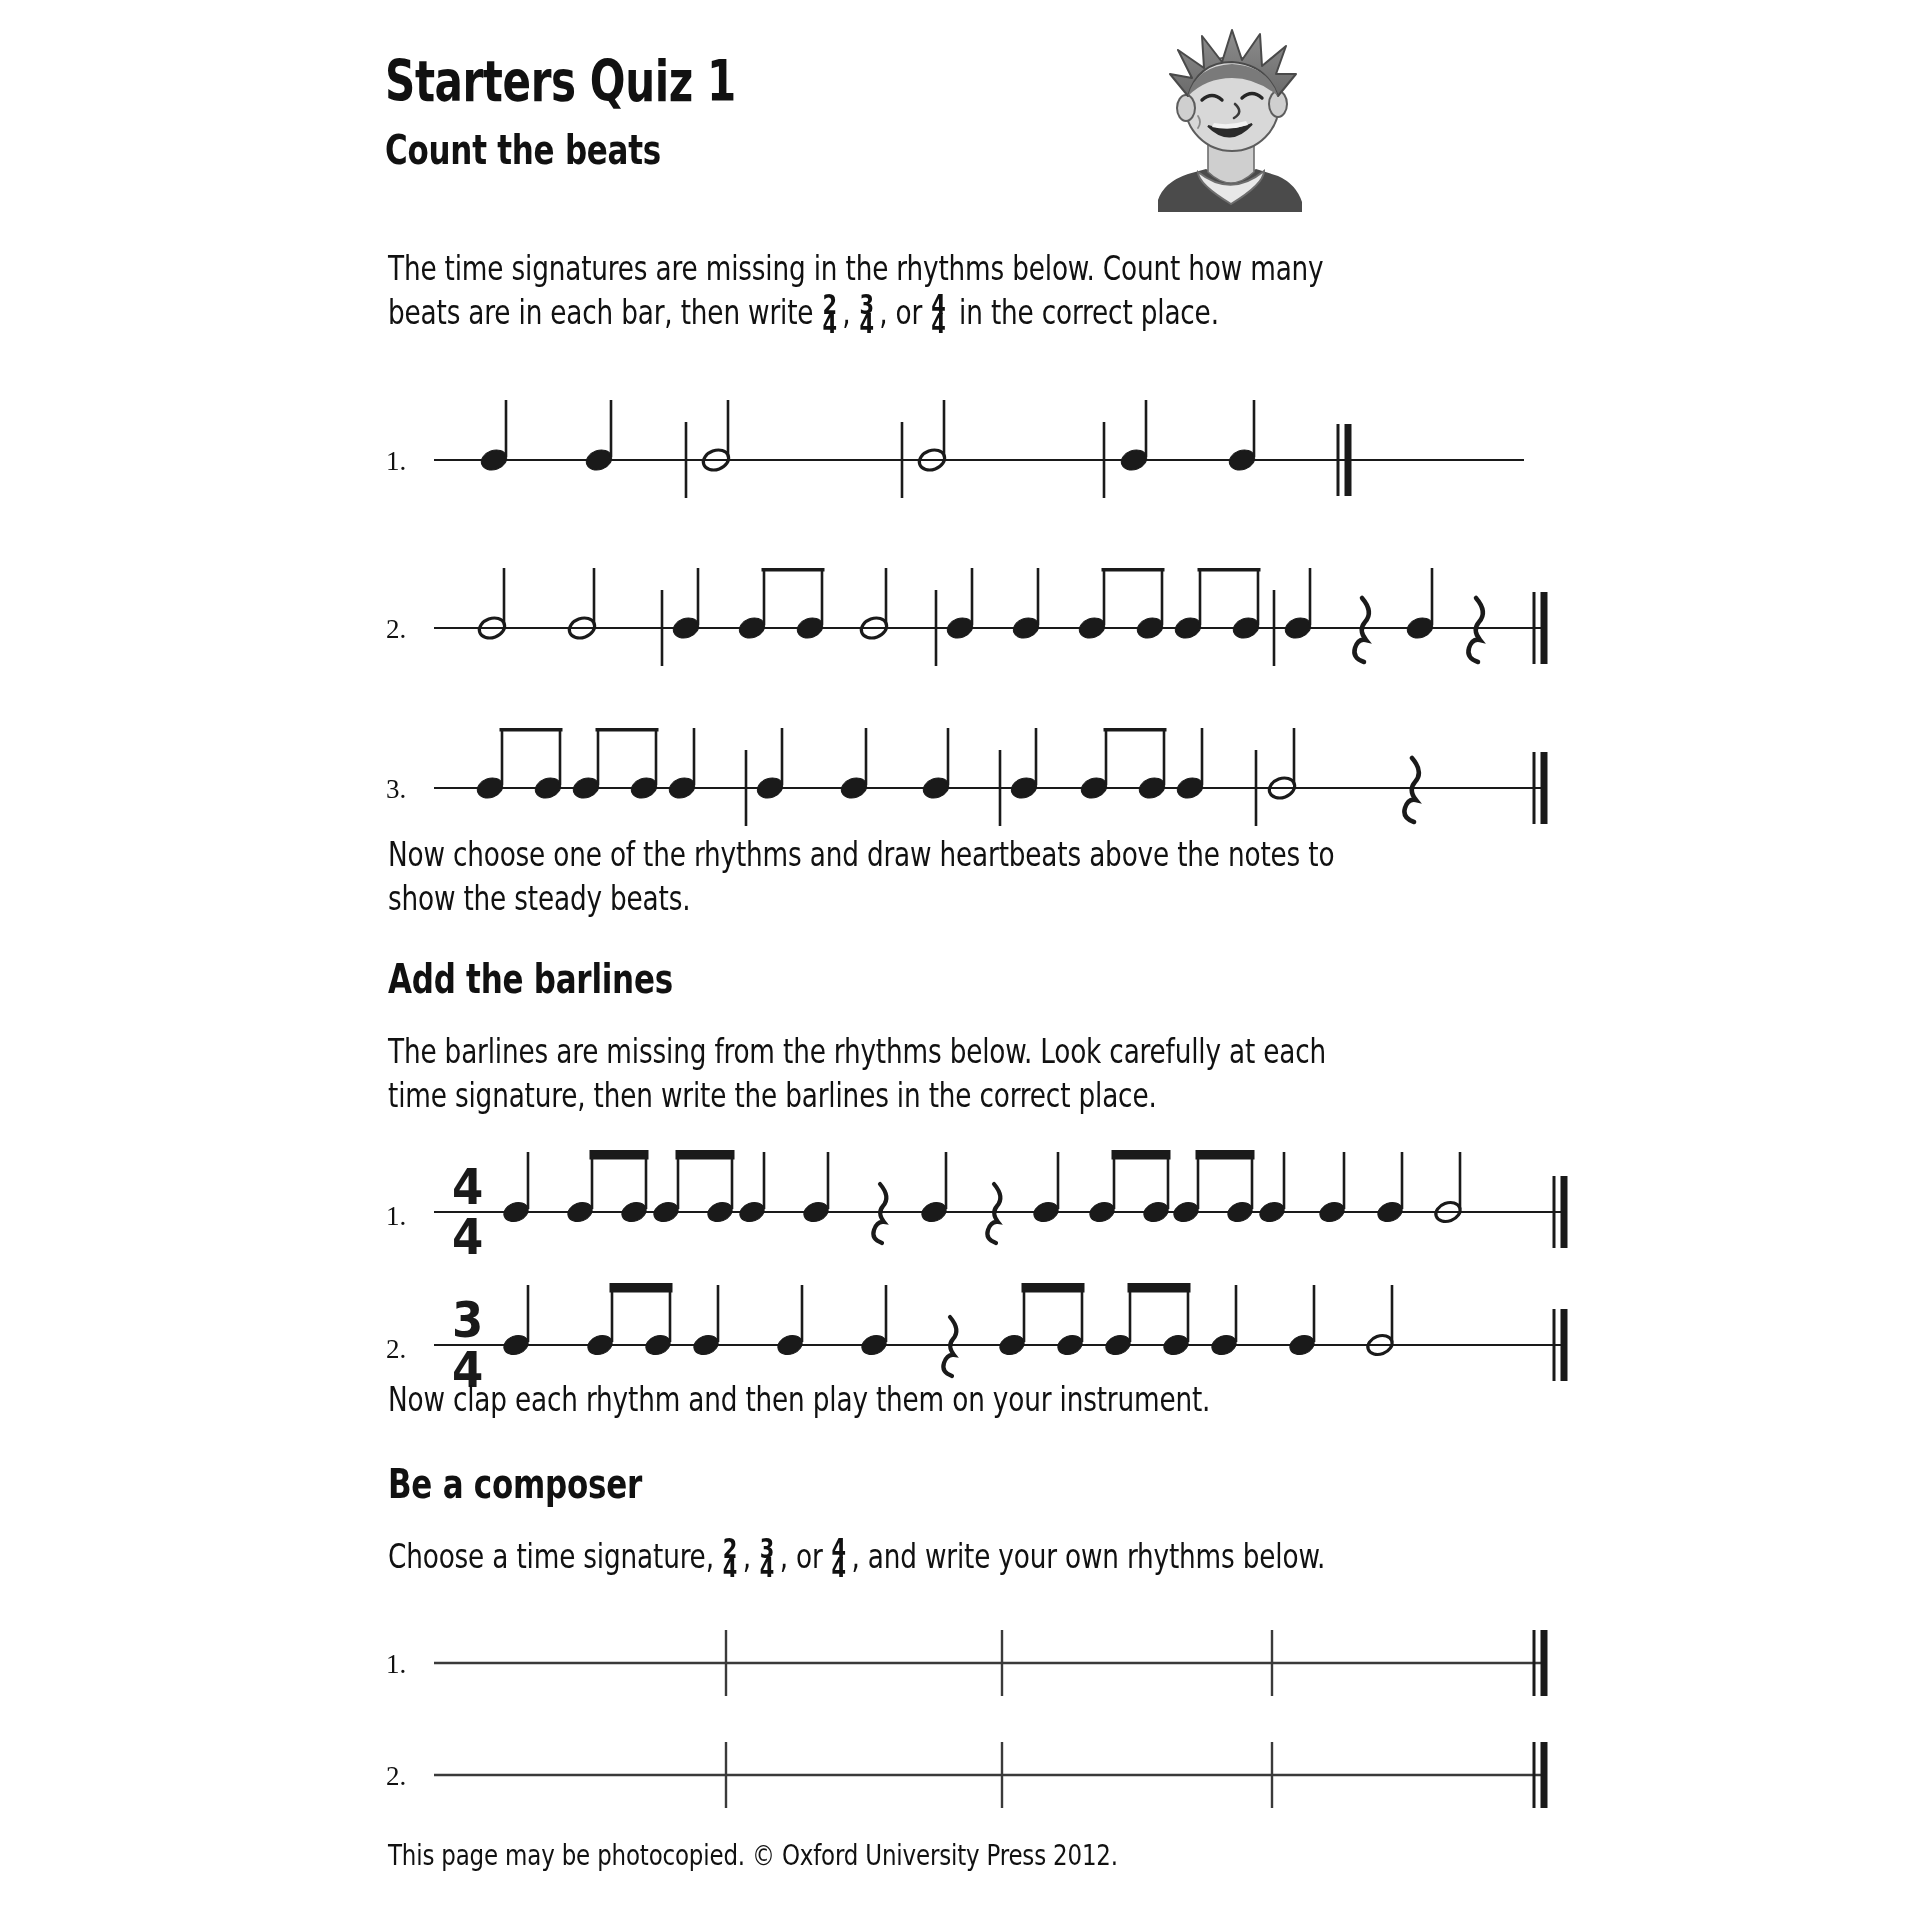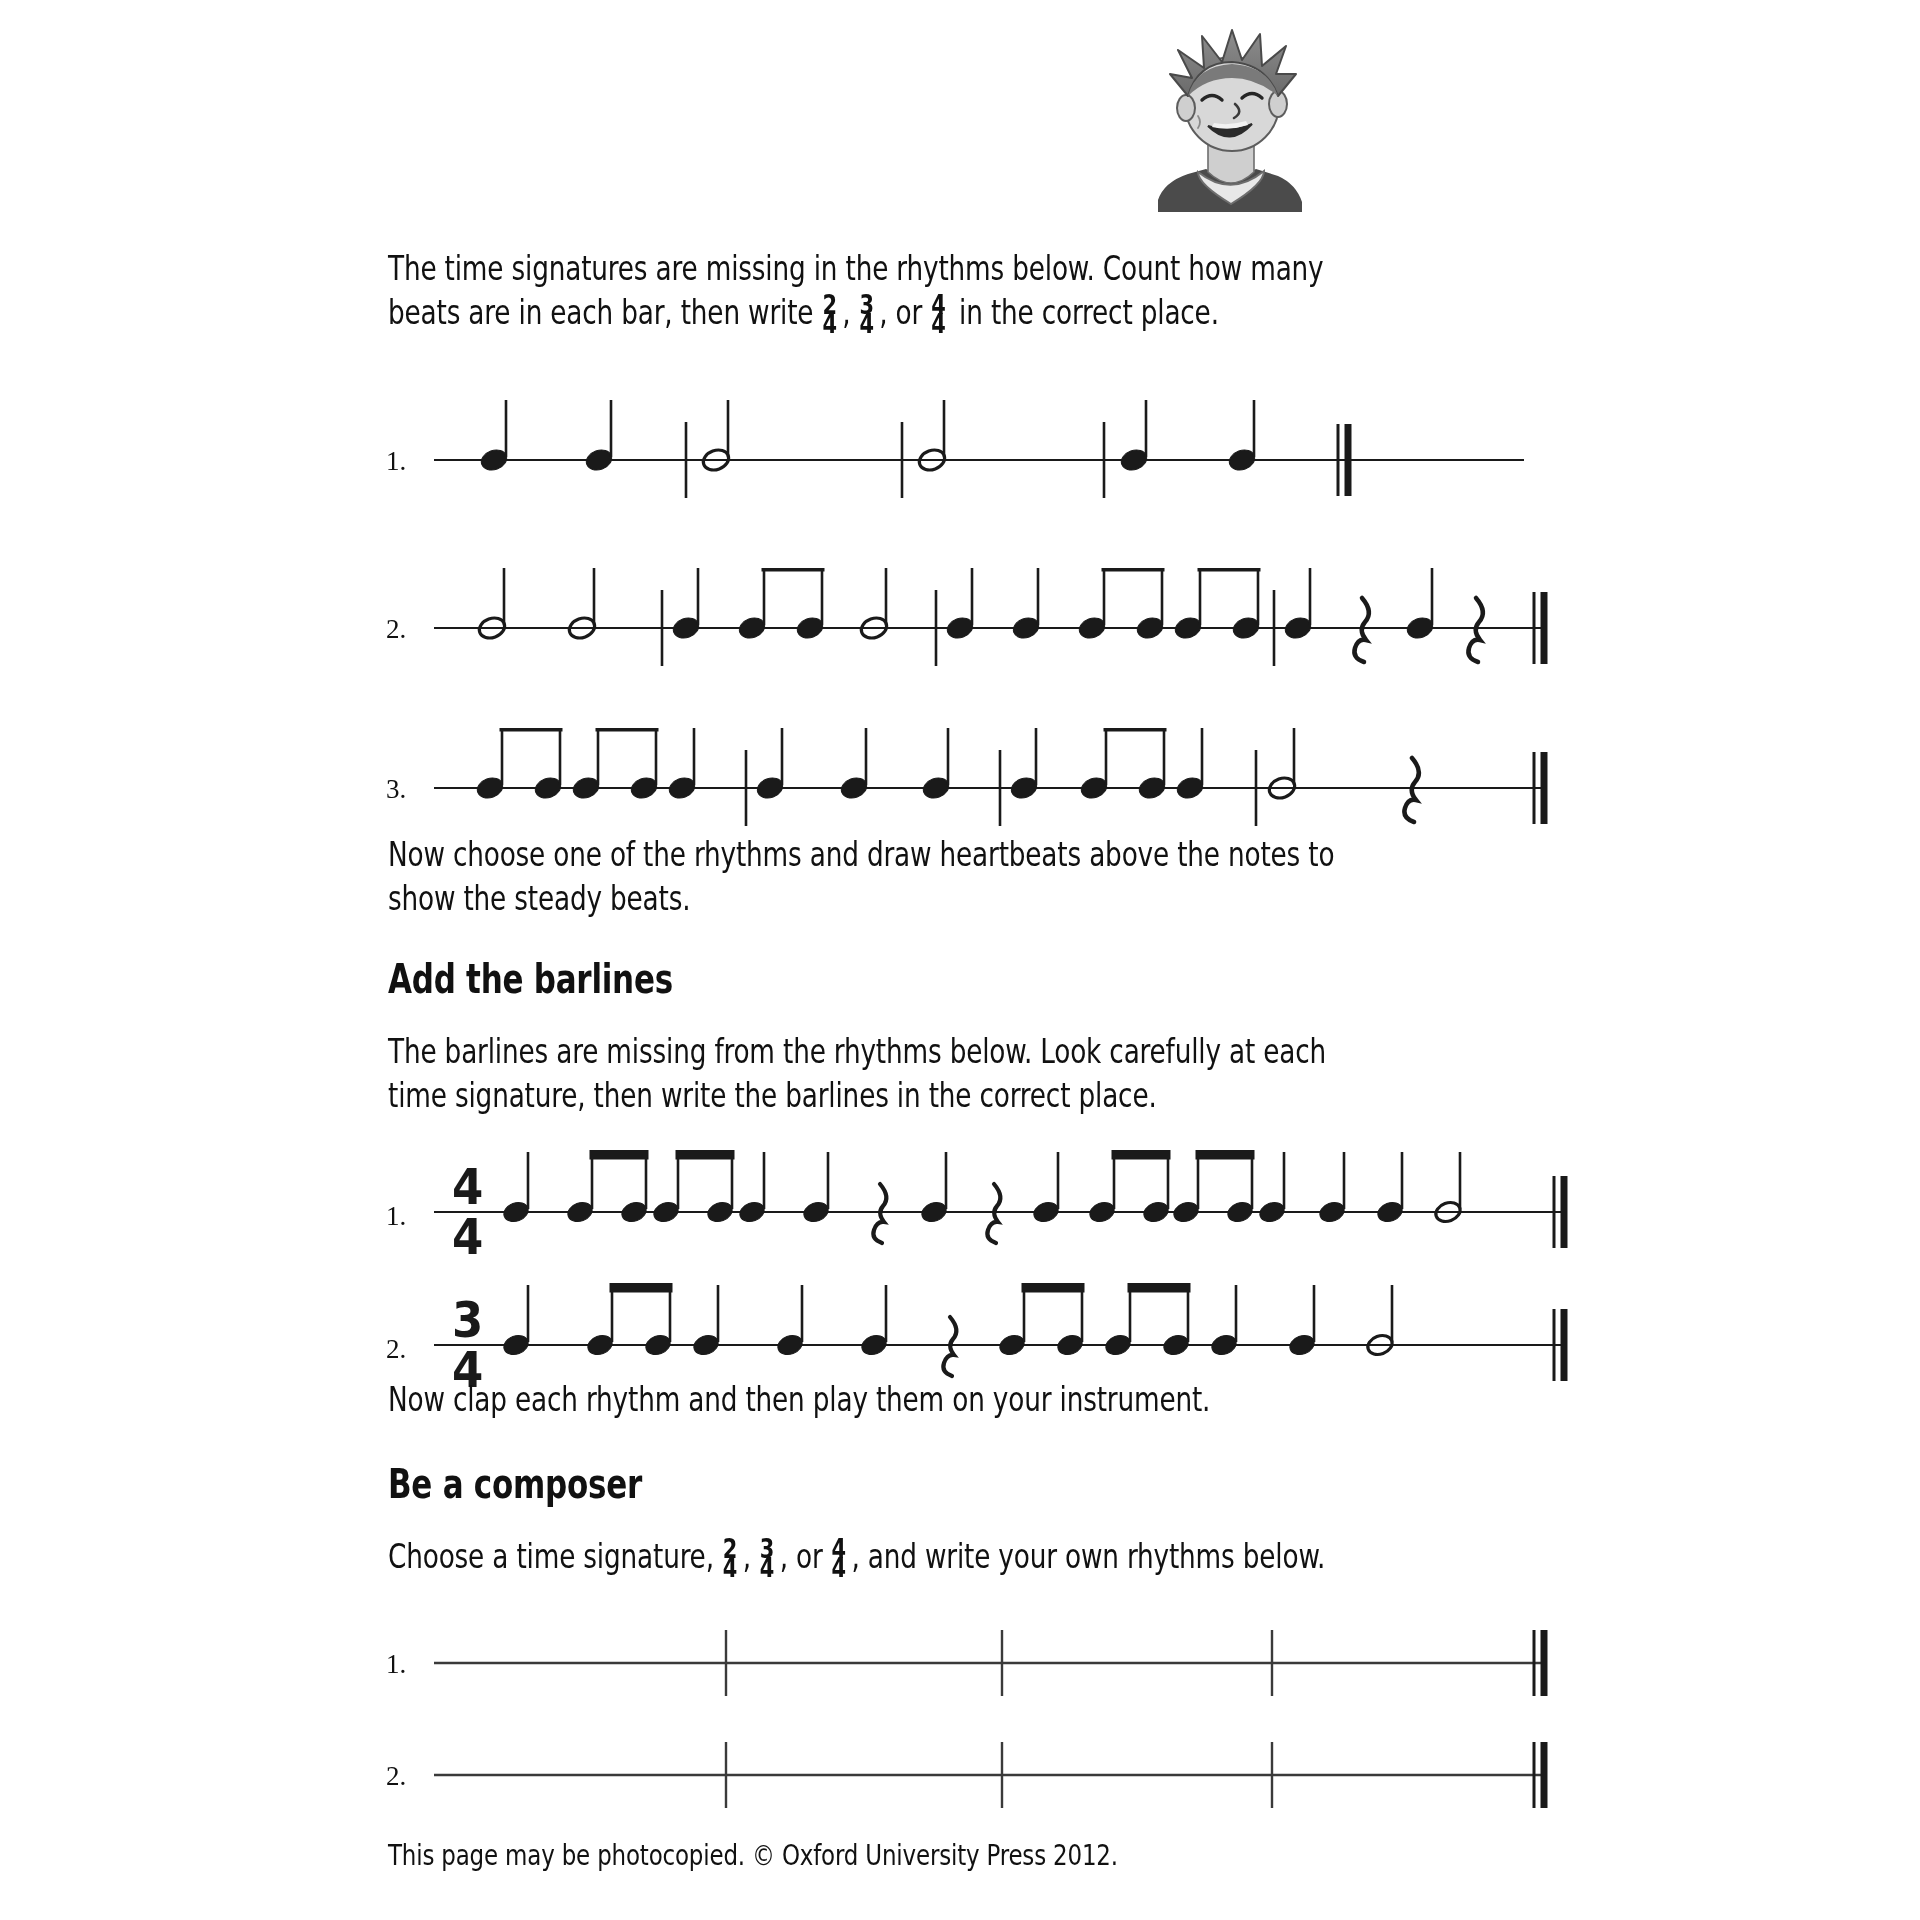--- a/index.html
+++ b/index.html
@@ -155,20 +155,24 @@
 
       <path d="M99 92 Q108 100 98 106" fill="none" stroke="#3a3a3a" stroke-width="2.6" stroke-linecap="round"></path>
 
       <path d="M72 114 Q94 136 116 112 Q94 122 72 114 Z" fill="#2b2b2b" stroke="#2b2b2b" stroke-width="2"></path>
       <path d="M76 115 Q94 119 112 113 L110 109 Q93 114 78 111 Z" fill="#f2f2f2"></path>
 
       <path d="M62 104 Q66 110 62 116" fill="none" stroke="#8a8a8a" stroke-width="1.8" stroke-linecap="round"></path>
     </svg>
   </div>
 
+  <div class="header-block">
+    <div class="quiz-title">Starters Quiz 1</div>
+    <div class="section-heading subhead-1">Count the beats</div>
+  </div>
 
   <div class="abs para" style="left:388px; top:247px;">
     <span>The time signatures are missing in the rhythms below. Count how many beats are in each bar, then write </span><span class="ts-inline"><span class="num">2</span><span class="den">4</span></span>, <span class="ts-inline"><span class="num">3</span><span class="den">4</span></span>, or <span class="ts-inline"><span class="num">4</span><span class="den">4</span></span><span> in the correct place.</span>
   </div>
 
   <div class="staff-row" style="left:386px; top:400px;">
     <div class="staff-num">1.</div>
     <svg class="staff-svg" width="1120" height="120" viewBox="0 0 1120 120" xmlns="http://www.w3.org/2000/svg">
       <g stroke="#1a1a1a" fill="#1a1a1a">
         <line x1="0" y1="60" x2="1090" y2="60" stroke-width="2"></line>

